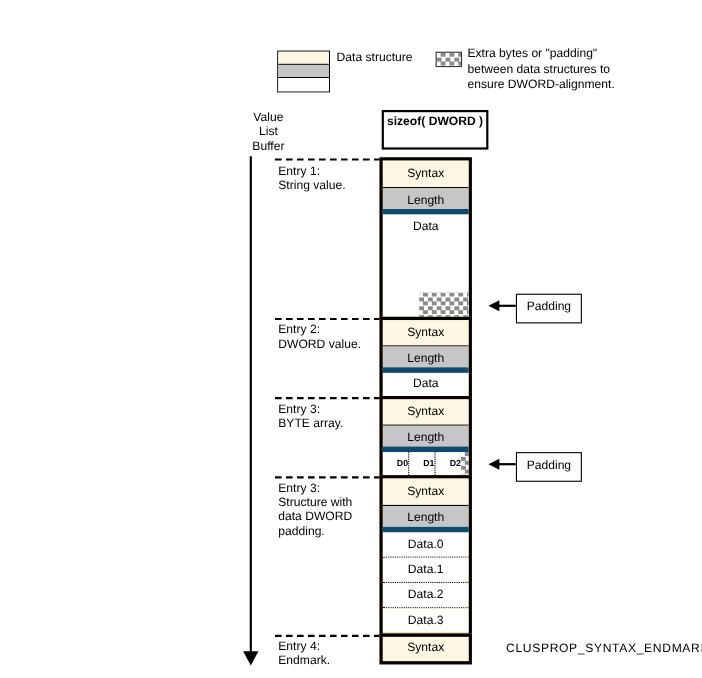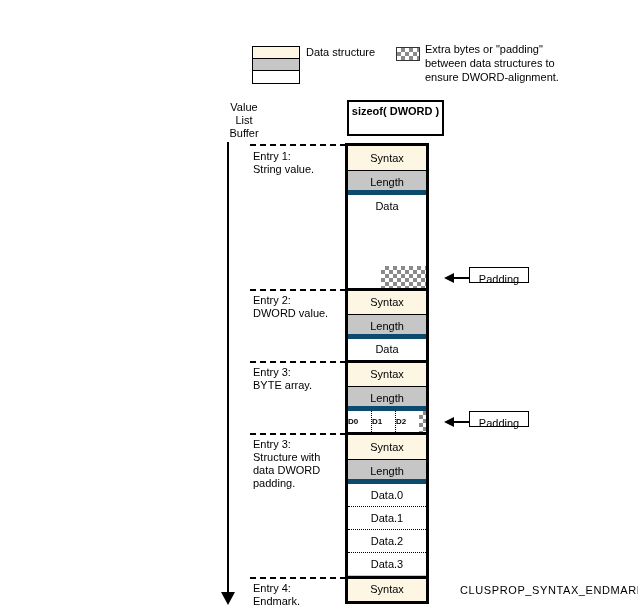--- a/index.html
+++ b/index.html
@@ -84,33 +84,33 @@
   #e2 .row-syntax,#e3 .row-syntax{height:24px;line-height:23px;}
   #e2 .row-data{height:21px;line-height:21px;}
   #e5 .row-syntax{height:22px;line-height:21px;border-bottom:none;}
 
   
   .pad-block{position:absolute;right:0;bottom:0;width:45px;height:22px;}
 
   
   .d-row{display:flex;height:21px;width:100%;}
   .d-cell{
-    width:23px;box-sizing:border-box;text-align:left;
+    width:23px;box-sizing:border-box;text-align:right;
     font-size:8px;font-weight:bold;line-height:21px;background:#fff;
   }
   .d-cell.dotted{border-left:1px dotted #000;width:24px;}
   .d-checker{flex:1;}
 
   
   .drow{height:23px;line-height:22px;border-bottom:1px dotted #000;background:#fff;}
   .drow:last-child{height:22px;border-bottom:none;}
 
   
   .callout-box{
-    left:469px;width:60px;height:16px;
+    left:469px;width:60px;height:27px;
     border:1px solid #000;box-sizing:border-box;background:#fff;
     text-align:center;font-size:11px;line-height:22px;
   }
   #callout1-box{top:267px;} #callout2-box{top:411px;}
   .callout-line{height:2px;width:16px;background:#000;left:453px;}
   #callout1-line{top:277px;} #callout2-line{top:421px;}
   .callout-arrowhead{
     width:0;height:0;left:444px;
     border-top:5px solid transparent;border-bottom:5px solid transparent;
     border-right:10px solid #000;

